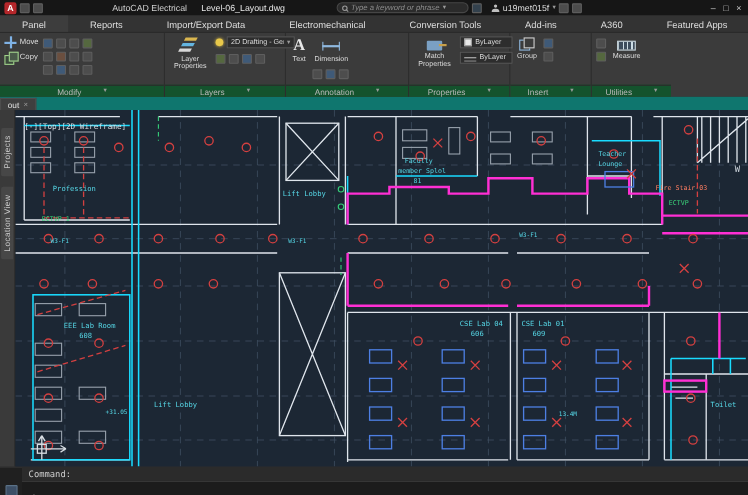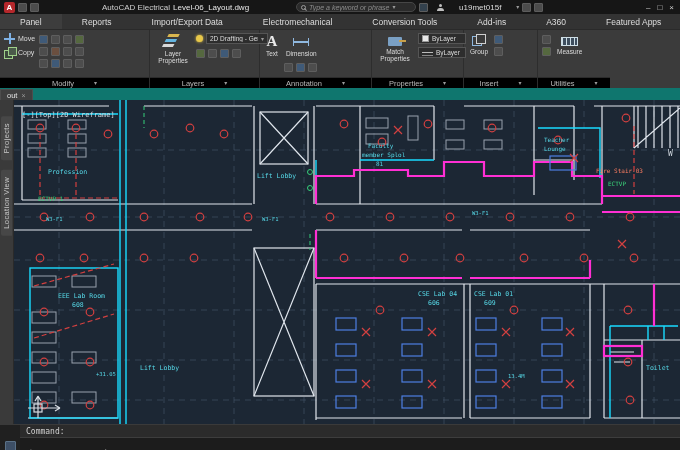--- a/index.html
+++ b/index.html
@@ -5,47 +5,47 @@
   *{margin:0;padding:0;box-sizing:border-box}
   html,body{width:680px;height:450px;overflow:hidden}
   body{font-family:"Liberation Sans",sans-serif;background:#2a2a2a;color:#d4d4d4;font-size:9px;position:relative}
 
   
   .titlebar{height:14px;background:#161616;display:flex;align-items:center;padding:0 4px;font-size:8px;color:#c8c8c8;gap:3px}
   .logo{width:11px;height:11px;background:#b5272b;color:#fff;font-weight:bold;font-size:8px;display:flex;align-items:center;justify-content:center;border-radius:2px}
   .tb-mini{width:9px;height:9px;background:#4c4c4c;border:1px solid #5d5d5d;border-radius:1px;display:inline-block}
   .tb-mini.dark{background:#33414d}
   .tb-app{margin-left:60px;color:#cfcfcf;white-space:nowrap}
-  .tb-doc{margin-left:0;color:#e8e8e8;white-space:nowrap}
+  .tb-doc{margin-left:10px;color:#e8e8e8;white-space:nowrap}
   .search-box{margin-left:44px;width:120px;height:10px;background:#2b2b2b;border:1px solid #464646;border-radius:5px;display:flex;align-items:center;padding:0 4px;gap:3px;flex:0 0 auto}
   .search-ph{color:#8d8d8d;font-style:italic;font-size:7px;white-space:nowrap;overflow:hidden}
   .mag{width:5px;height:5px;border:1px solid #9a9a9a;border-radius:50%;position:relative;flex:0 0 auto}
   .mag::after{content:"";position:absolute;width:3px;height:1px;background:#9a9a9a;transform:rotate(45deg);right:-2px;bottom:-1px}
   .sb-chev,.chev{font-size:6px;color:#9a9a9a;line-height:1}
-  .user-chip{display:flex;align-items:center;gap:15px;margin-left:6px;color:#dcdcdc;white-space:nowrap}
+  .user-chip{display:flex;align-items:center;gap:3px;margin-left:6px;color:#dcdcdc;white-space:nowrap}
   .user-ico{width:7px;height:7px;position:relative;display:inline-block}
   .user-ico::before{content:"";position:absolute;top:0;left:2px;width:3px;height:3px;border-radius:50%;background:#bfbfbf}
   .user-ico::after{content:"";position:absolute;bottom:0;left:0;width:7px;height:3px;border-radius:3px 3px 0 0;background:#bfbfbf}
   .win-controls{margin-left:auto;display:flex;gap:7px;color:#cfcfcf;font-size:8px;padding-right:2px}
   .win-controls span{cursor:default}
 
   
   .menubar{height:16px;background:#333;display:flex;align-items:center;font-size:8.5px;color:#dedede;border-bottom:1px solid #2a2a2a}
   .menu-tab{padding:0 20px;height:100%;display:flex;align-items:center;white-space:nowrap}
   .menu-tab:first-child{background:#3d3d3d}
   .mb-icons{margin-left:auto;display:flex;gap:4px;padding-right:8px}
   .mb-ico{width:8px;height:8px;border-radius:1px}
   .mb-ico.teal{background:#2f93a0}
   .mb-ico.gray{background:#555;border:1px solid #666}
 
   
   .ribbon{height:58px;background:#3b3b3b;display:flex}
   .panel{height:100%;border-right:1px solid #2d2d2d;display:flex;flex-direction:column}
   .panel-body{flex:1;display:flex;align-items:flex-start;gap:4px;padding:3px 4px 0 4px}
-  .panel-title{height:11px;background:#000000;border-top:1px solid #2b2b2b;font-size:7.5px;color:#b9b9b9;display:flex;align-items:center;justify-content:center;gap:20px}
+  .panel-title{height:11px;background:#14532d;border-top:1px solid #2b2b2b;font-size:7.5px;color:#b9b9b9;display:flex;align-items:center;justify-content:center;gap:20px}
   .bigbtn{display:flex;flex-direction:column;align-items:center;gap:2px;font-size:6.5px;color:#dcdcdc;text-align:center;line-height:1.15;padding:1px 2px;max-width:40px}
   .tool-col{display:flex;flex-direction:column;gap:3px}
   .tool-row{display:flex;align-items:center;gap:3px;font-size:7px;color:#dcdcdc}
   .mini-grid{display:grid;grid-template-columns:repeat(4,9px);grid-auto-rows:9px;gap:3px;margin-top:2px}
   .mini{width:9px;height:9px;background:#4d4d4d;border:1px solid #5e5e5e;border-radius:1px}
   .mini.b{background:#3f5a78}.mini.g{background:#55683f}.mini.o{background:#6b4f3f}
   .rselect{display:flex;align-items:center;gap:3px;background:#2d2d2d;border:1px solid #555;height:11px;padding:0 3px;font-size:6.5px;color:#ddd;white-space:nowrap}
   .icon-cross{position:relative;width:11px;height:11px;flex:0 0 auto}
   .icon-cross::before{content:"";position:absolute;left:5px;top:0;width:2px;height:11px;background:#7fb2e5}
   .icon-cross::after{content:"";position:absolute;top:5px;left:0;height:2px;width:11px;background:#7fb2e5}

